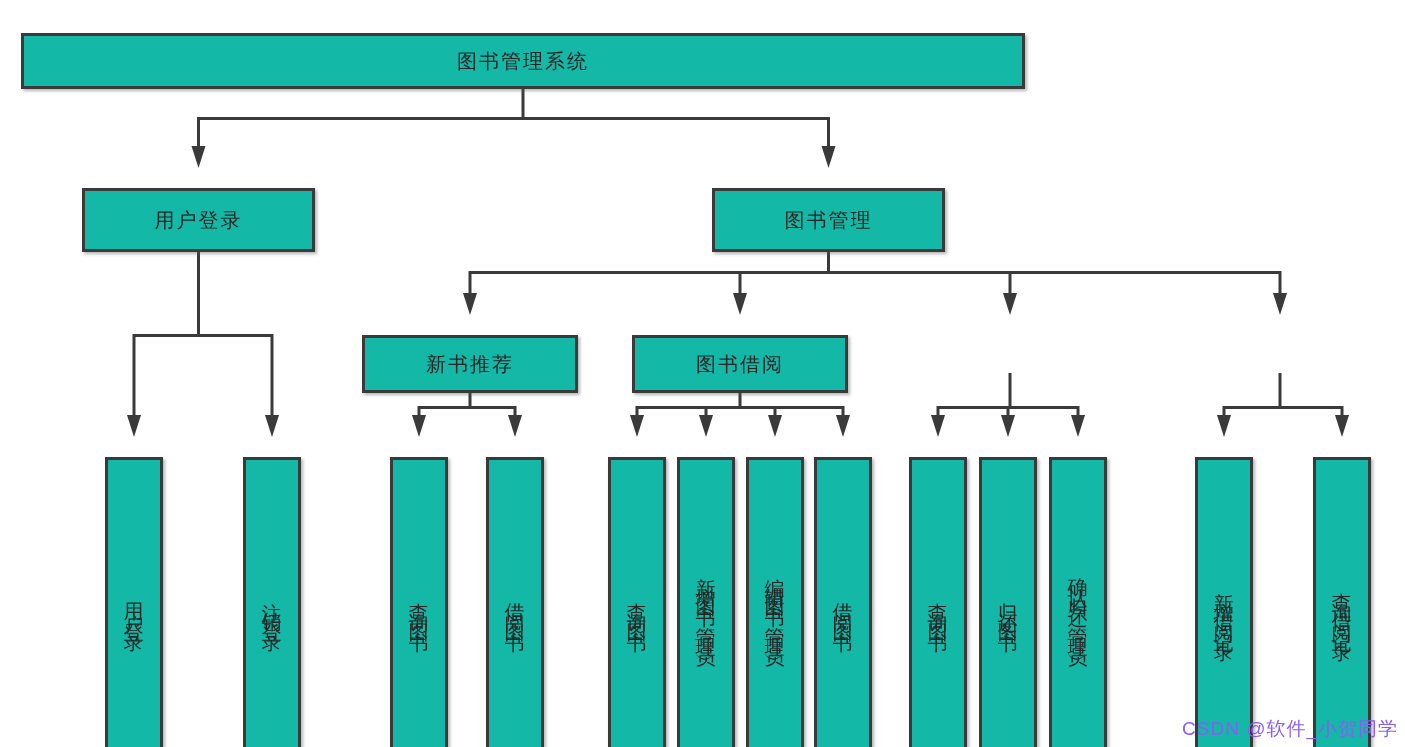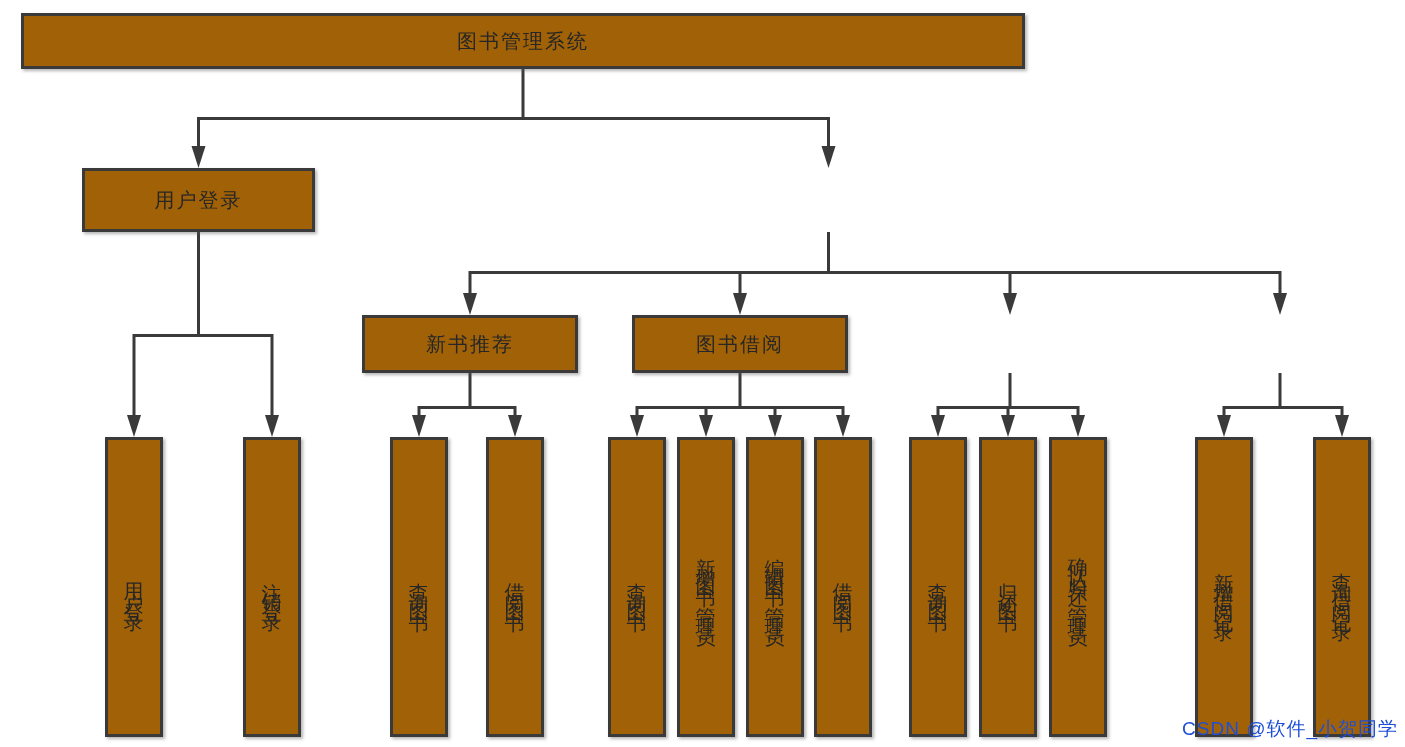--- a/index.html
+++ b/index.html
@@ -17,31 +17,32 @@
   }
   .wires {
     position: absolute;
     left: 0;
     top: 0;
     z-index: 0;
   }
   .node {
     position: absolute;
     box-sizing: border-box;
-    background: #a16207;
+    background: #14b8a6;
     border: 3px solid #3a3a3a;
     box-shadow: 2px 2px 3px rgba(90,90,90,0.45);
     display: flex;
     align-items: center;
     justify-content: center;
     color: #262626;
     font-size: 20px;
     letter-spacing: 2px;
     z-index: 1;
     white-space: nowrap;
+    margin-top: 20px;
   }
   .root  { left: 21px;  top: 13px;  width: 1004px; height: 56px; }
   .lv2   { top: 168px; width: 233px; height: 64px; }
   .lv2-a { left: 82px; }
   .lv2-b { left: 712px; }
   .lv3   { top: 315px; width: 216px; height: 58px; }
   .lv3-a { left: 362px; }
   .lv3-b { left: 632px; }
   .lv3-c { left: 902px; }
   .lv3-d { left: 1172px; }
@@ -68,21 +69,21 @@
   .lf10 { left: 979px; }
   .lf11 { left: 1049px; }
   .lf12 { left: 1195px; }
   .lf13 { left: 1313px; }
   .watermark {
     position: absolute;
     right: 7px;
     top: 716px;
     z-index: 2;
     font-size: 19px;
-    color: #1d4ed8;
+    color: #8b5cf6;
     letter-spacing: 1px;
   }
 </style>
 </head>
 <body>
 
 <div class="canvas">
 
   <svg class="wires" width="1405" height="747" viewBox="0 0 1405 747" aria-hidden="true">
     <g stroke="#3a3a3a" stroke-width="3" fill="none">
@@ -120,20 +121,21 @@
       <polygon points="1001,415 1015,415 1008,437"></polygon>
       <polygon points="1071,415 1085,415 1078,437"></polygon>
       <polygon points="1217,415 1231,415 1224,437"></polygon>
       <polygon points="1335,415 1349,415 1342,437"></polygon>
     </g>
   </svg>
 
   <div class="node root">图书管理系统</div>
 
   <div class="node lv2 lv2-a">用户登录</div>
+  <div class="node lv2 lv2-b">图书管理</div>
 
   <div class="node lv3 lv3-b">图书借阅</div>
   <div class="node lv3 lv3-a">新书推荐</div>
 
   <div class="node leaf lf1">用户登录</div>
   <div class="node leaf lf2">注销登录</div>
   <div class="node leaf lf3">查询图书</div>
   <div class="node leaf lf4">借阅图书</div>
   <div class="node leaf lf5">查询图书</div>
   <div class="node leaf lf6">新增图书（管理员）</div>

